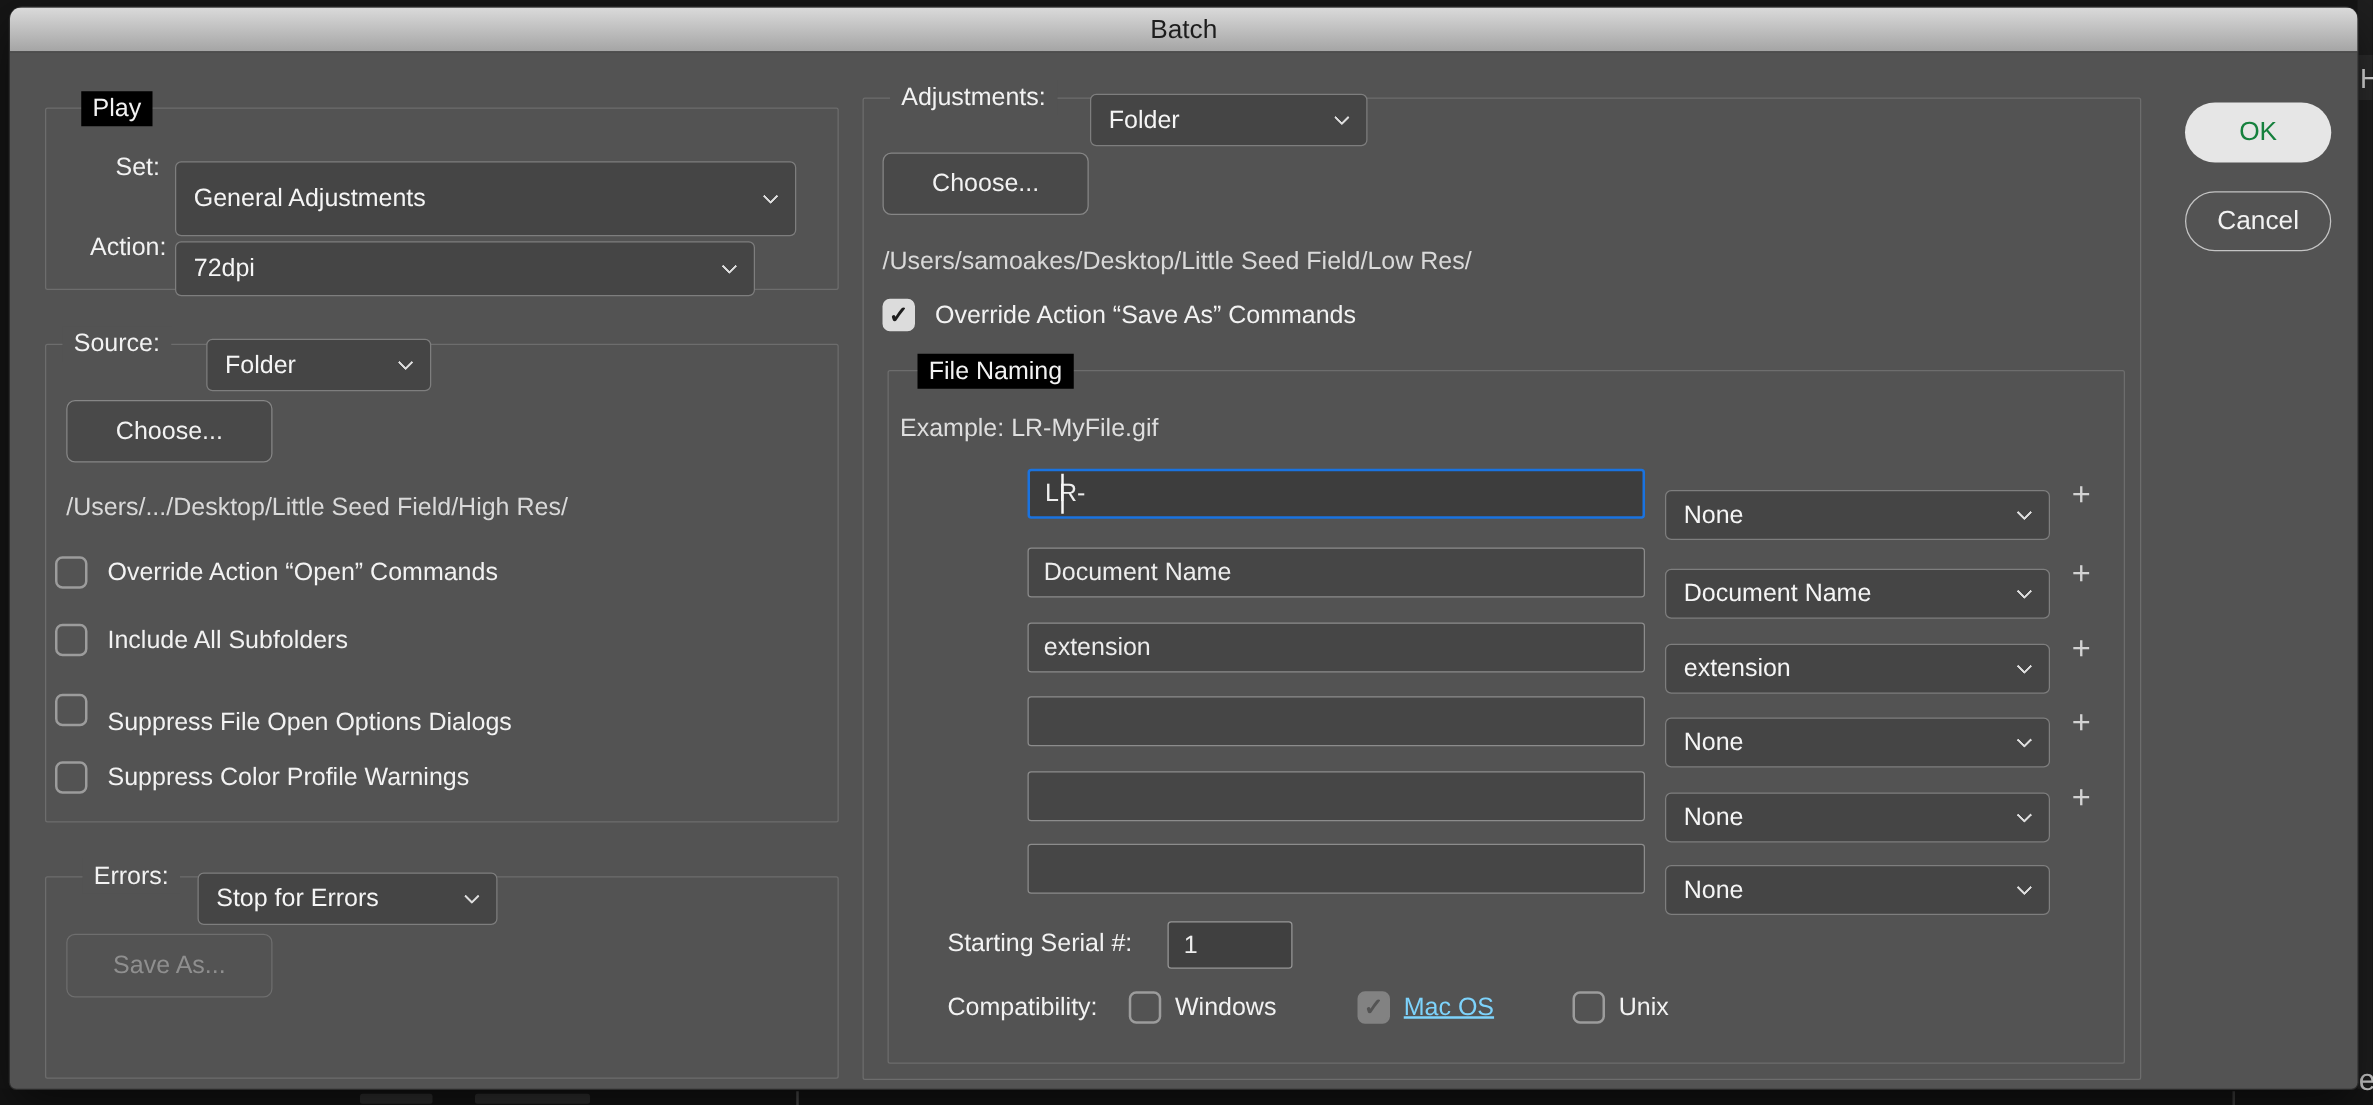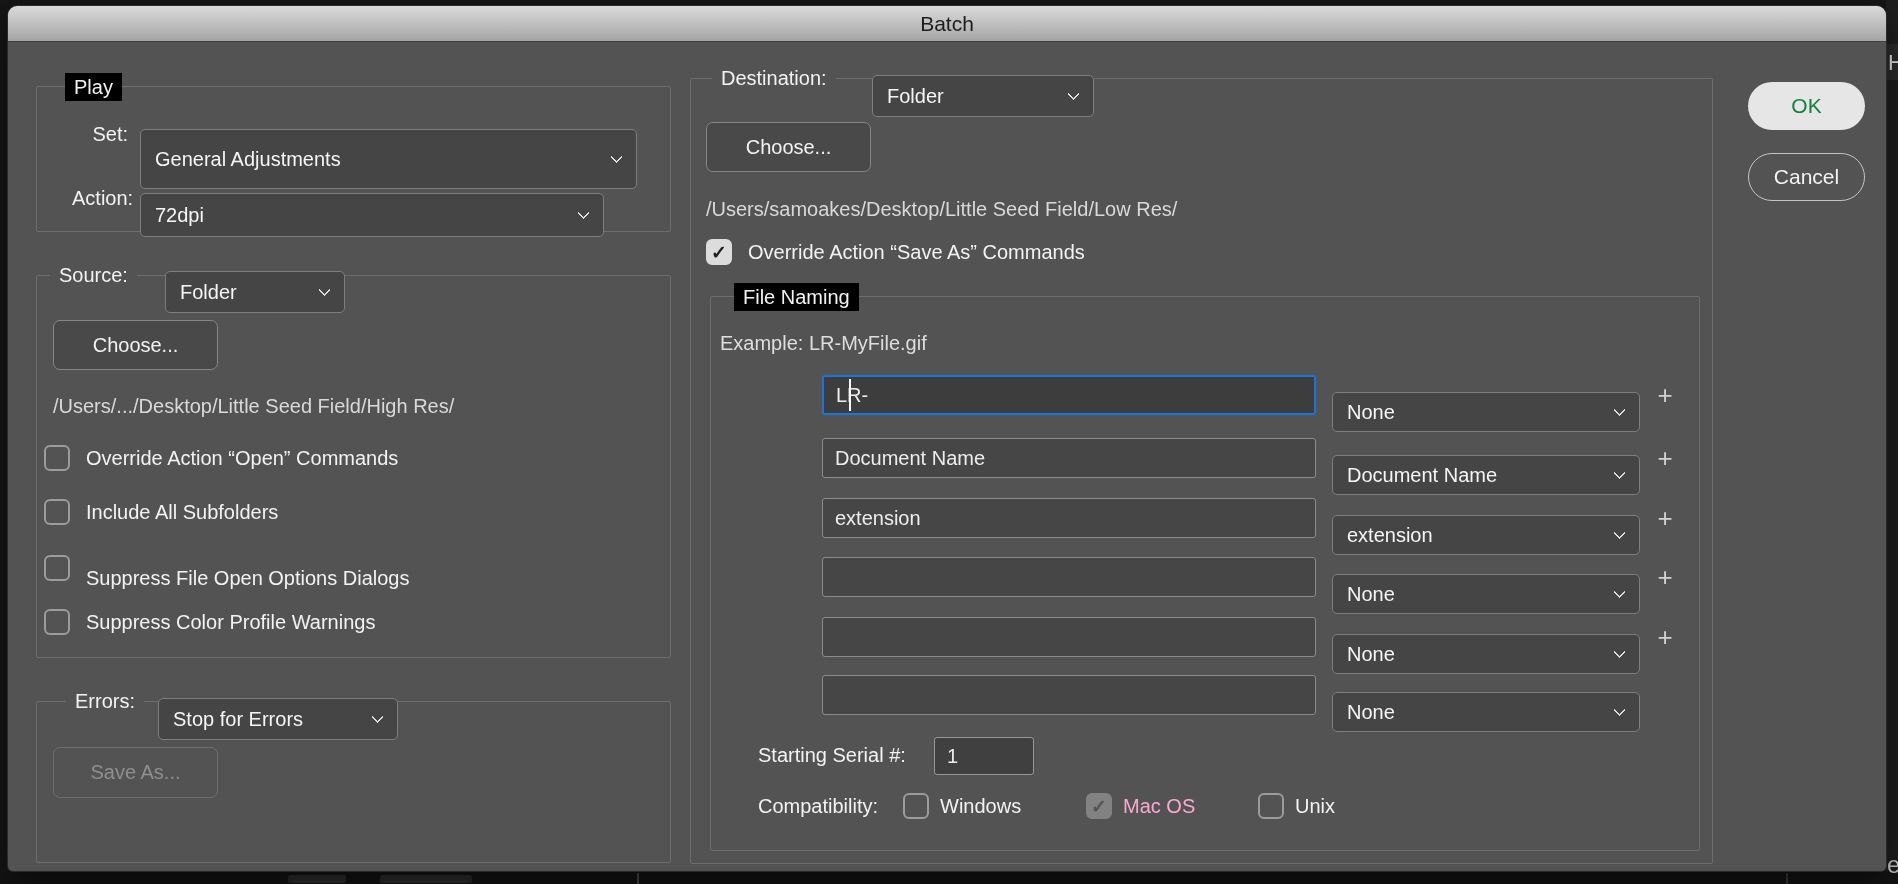--- a/index.html
+++ b/index.html
@@ -62,21 +62,21 @@
   .ibeam { position:absolute; left:841px; top:4px; width:2px; height:32px; background:#f7f7f7; }
 
   .pill { position:absolute; width:117px; height:48px; border-radius:24px; font-size:21px;
           display:flex; align-items:center; justify-content:center; }
   .pill.ok { background:#e6e6e6; color:#15803d; }
   .pill.cancel { background:transparent; border:1.5px solid #c4c4c4; color:#f2f2f2; }
 
   .serial-input { position:absolute; background:#404040; border:1px solid #979797; border-radius:3px;
                   color:#ededed; font-size:20px; padding:0 12px;
                   font-family:"Liberation Sans", sans-serif; outline:none; }
-  .dim { color:#f9a8d4; }
+  .dim { color:#7dd3fc;text-decoration:underline; }
 </style>
 </head>
 <body>
 
 <div class="bg-right">
   <div class="band"></div>
   <span class="bg-frag" style="left:2px; top:52px;">H</span>
 </div>
 <div class="bg-bottom">
   <div class="vline1"></div>
@@ -133,21 +133,21 @@
   <span class="straddle-label" style="left:58px; top:681px;">Errors:</span>
   <div class="dlg-select" style="left:150px; top:675px; width:240px; height:42px;">
     <span>Stop for Errors</span>
     <i class="chev"></i>
   </div>
   <div class="btn disabled" style="left:45px; top:741px; width:165px; height:51px;">
     <span>Save As...</span>
   </div>
 
   <div class="group" style="left:682px; top:72px; width:1023px; height:786px;"></div>
-  <span class="straddle-label" style="left:704px; top:58px;">Destination:</span>
+  <span class="straddle-label" style="left:704px; top:58px;">Adjustments:</span>
   <div class="dlg-select" style="left:864px; top:52px; width:222px; height:42px;">
     <span>Folder</span>
     <i class="chev"></i>
   </div>
   <div class="btn" style="left:698px; top:116px; width:165px; height:50px;">
     <span>Choose...</span>
   </div>
   <span class="path" style="left:698px; top:190px;">/Users/samoakes/Desktop/Little Seed Field/Low Res/</span>
 
   <span class="checkbox checked" style="left:698px; top:233px;">

